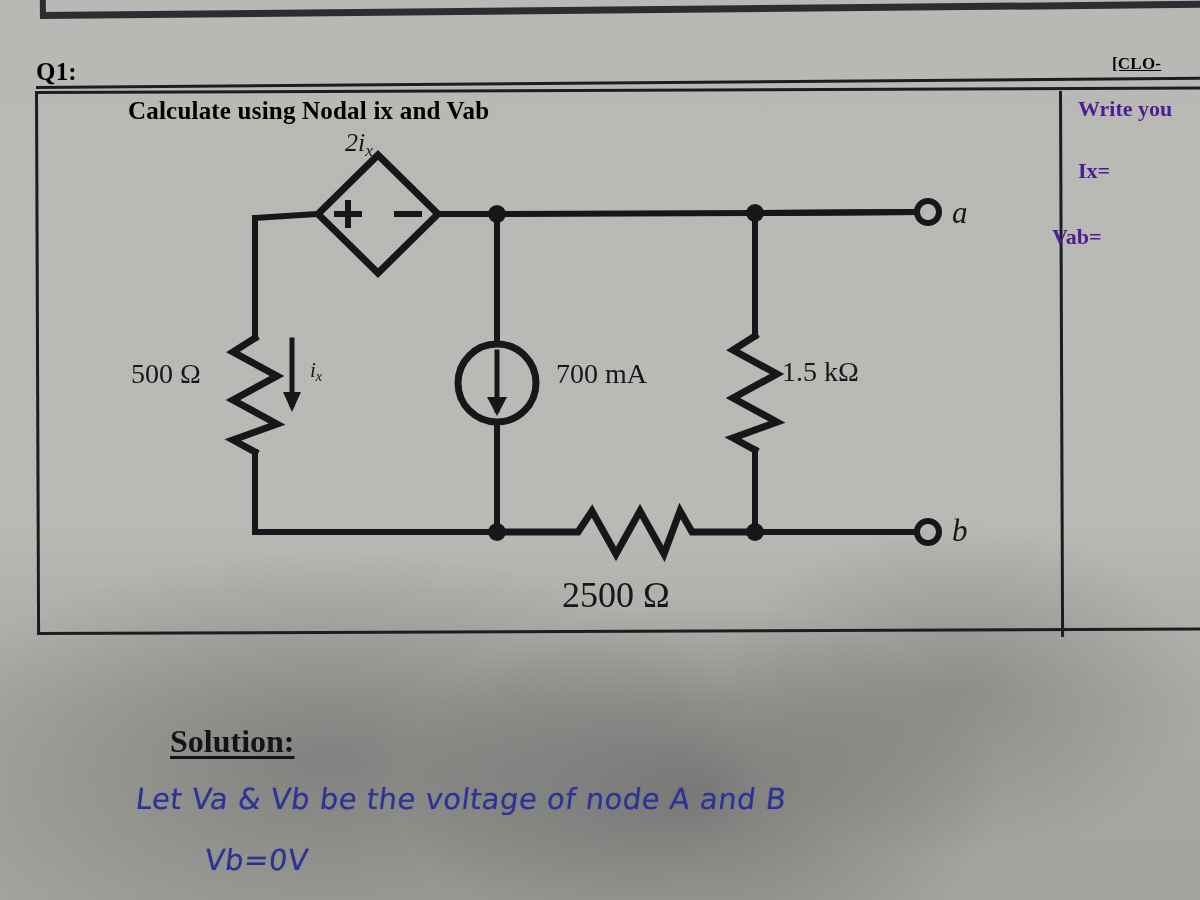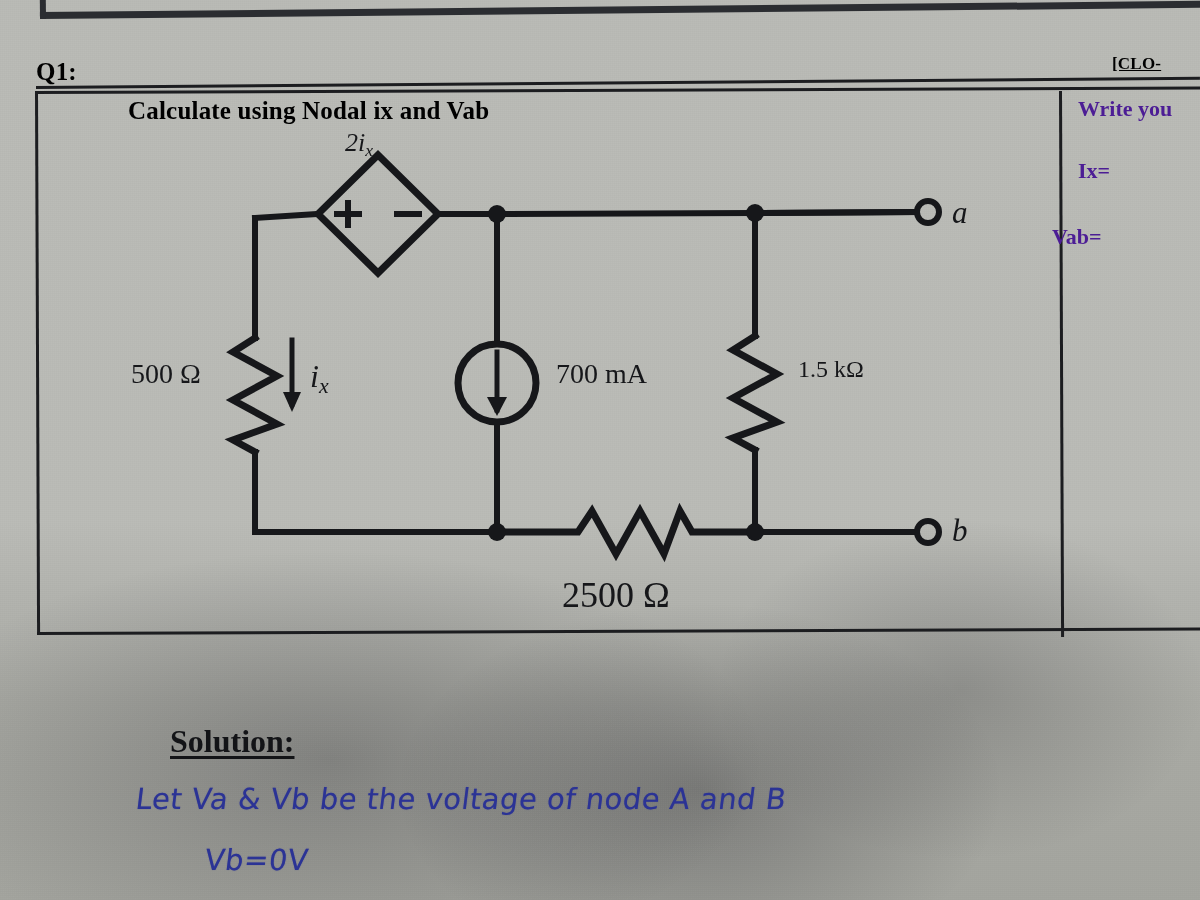--- a/index.html
+++ b/index.html
@@ -54,23 +54,23 @@
   .rcol{position:absolute;color:#4c1d95;font-weight:bold;font-size:22px;}
   #writeyour{left:1078px;top:96px;white-space:nowrap;}
   #ixeq{left:1078px;top:158px;}
   #vabeq{left:1052px;top:224px;}
 
   
   #circuit{position:absolute;left:0;top:0;width:1200px;height:900px;pointer-events:none;}
   .clabel{position:absolute;color:#16171a;white-space:nowrap;}
   #lbl-2ix{left:345px;top:100px;font-size:26px;margin-top:28px;}
   #lbl-500{left:103px;top:358px;font-size:28px;margin-left:28px;}
-  #lbl-ix{left:310px;top:358px;font-size:32px;}
+  #lbl-ix{left:310px;top:358px;font-size:21px;}
   #lbl-700{left:556px;top:358px;font-size:28px;text-align:center;}
-  #lbl-15k{left:782px;top:356px;font-size:24px;margin-left:16px;}
+  #lbl-15k{left:782px;top:356px;font-size:28px;}
   #lbl-2500{left:562px;top:574px;font-size:36px;}
   #lbl-a{left:952px;top:195px;font-size:31px;font-style:italic;}
   #lbl-b{left:952px;top:513px;font-size:31px;font-style:italic;}
   .sub{font-size:.68em;vertical-align:-0.28em;font-style:italic;}
   .itl{font-style:italic;}
 
   
   #soln{
     position:absolute;left:170px;top:723px;font-size:32px;font-weight:bold;
     color:#131417;text-decoration:underline;text-underline-offset:4px;

